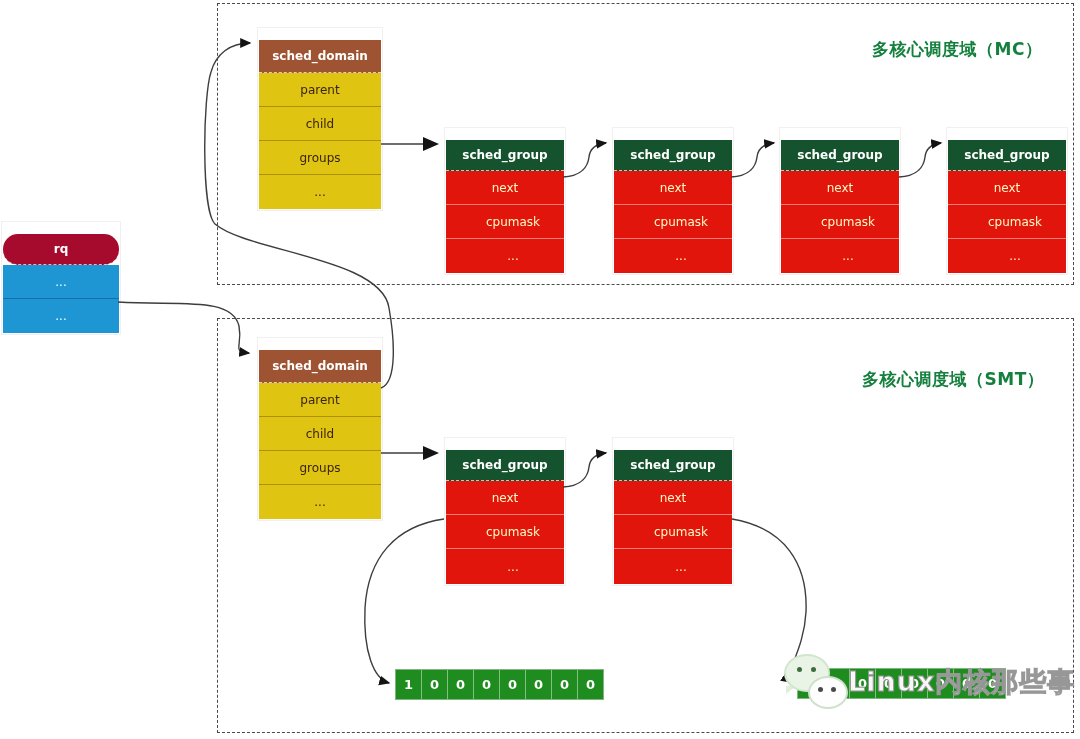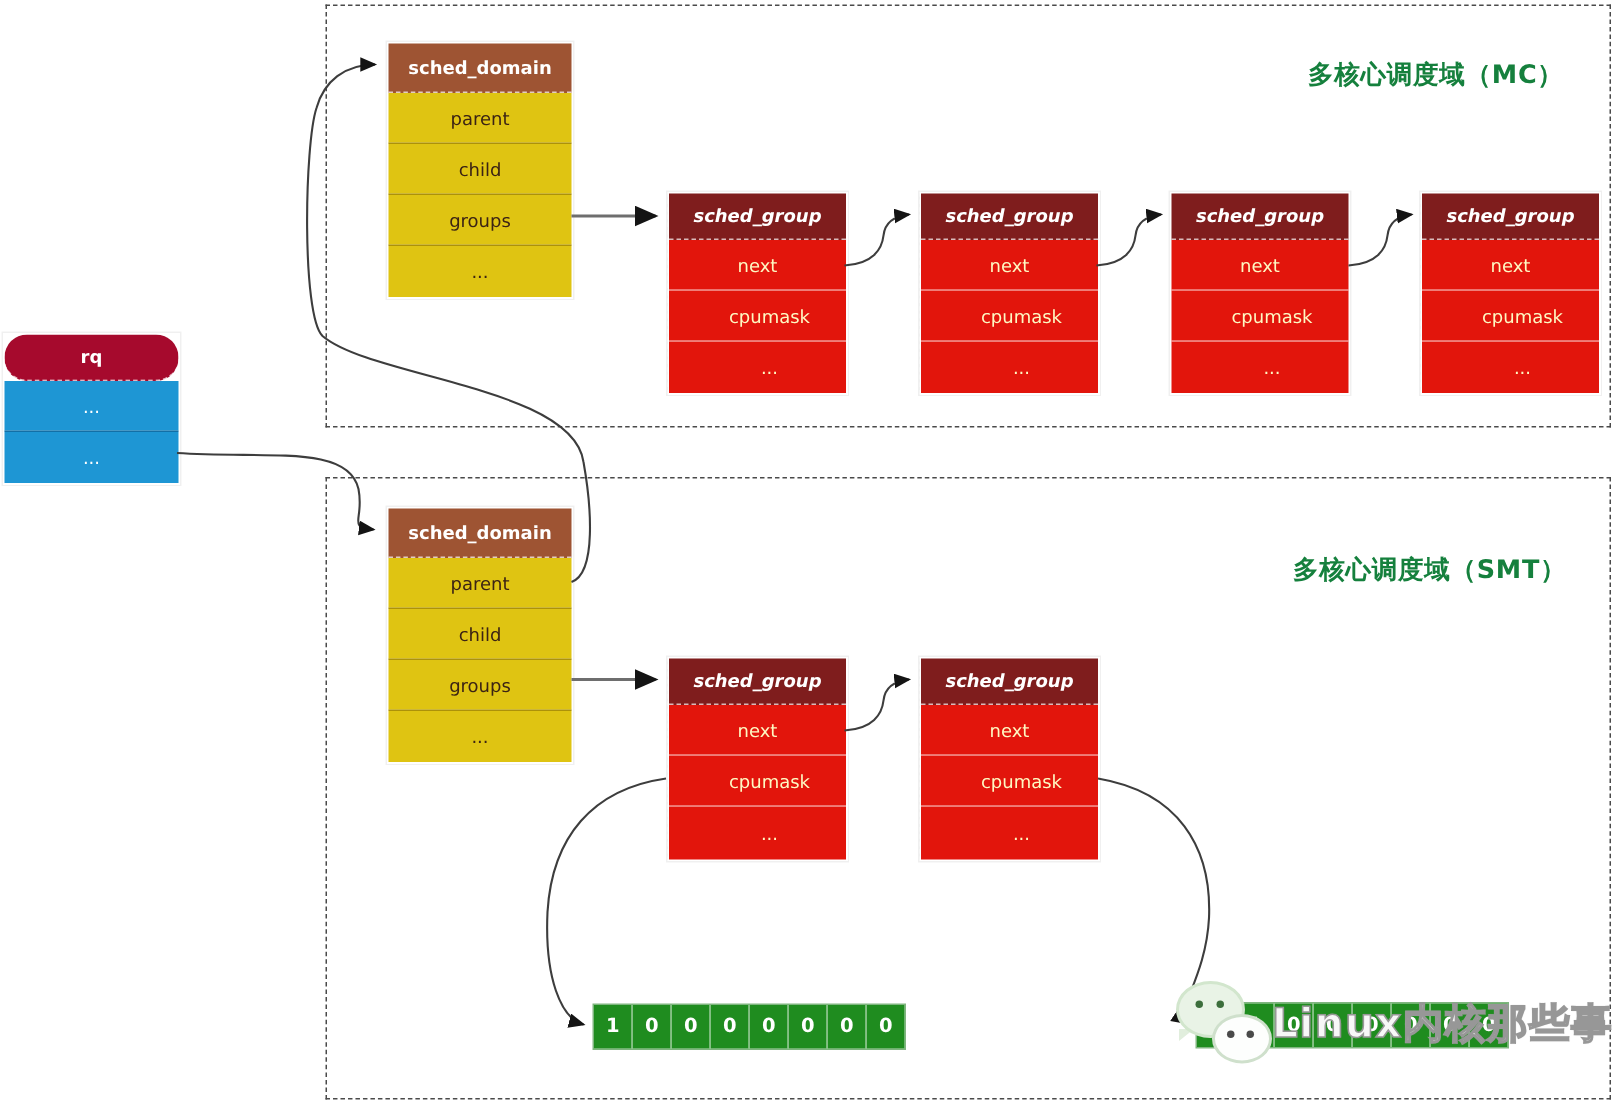--- a/index.html
+++ b/index.html
@@ -8,36 +8,36 @@
     background:#ffffff;font-family:"DejaVu Sans","Liberation Sans",sans-serif;
   }
   
   .region{position:absolute;border:1px dashed #4a4a4a;background:transparent;}
   .region-title{position:absolute;font-size:17px;font-weight:bold;color:#15803d;letter-spacing:.5px;}
 
   
   .sbox{position:absolute;display:flex;flex-direction:column;
         border:1px dashed rgba(255,255,255,.65);box-shadow:0 0 0 1px rgba(0,0,0,.06);}
   .sbox .hdr{display:flex;align-items:center;justify-content:center;
-        font-size:12px;font-weight:bold;color:#fff;border-bottom:1px dashed rgba(255,255,255,.7);}
+        font-size:12px;font-weight:bold;color:#fff;border-bottom:1px dashed rgba(255,255,255,.7);margin-top:11px;}
   .sbox .row{display:flex;align-items:center;justify-content:center;
         font-size:12px;font-weight:normal;}
 
   
   .rq-box .hdr{background:#A60A2D;height:30px;border-radius:15px;}
   .rq-box .row{background:#1E96D4;color:#ffffff;height:33px;}
   .rq-box .row + .row{border-top:1px solid rgba(0,40,80,.35);}
 
   
   .domain-box .hdr{background:#9E5433;height:32px;}
   .domain-box .row{background:#DFC412;color:#3b2314;height:33px;}
   .domain-box .row + .row{border-top:1px solid rgba(110,85,0,.45);text-align:center;}
 
   
-  .group-box .hdr{background:#7f1d1d;height:30px;font-style:italic;}
+  .group-box .hdr{background:#14532d;height:30px;}
   .group-box .row{background:#E2150C;color:#fef9c3;height:33px;}
   .group-box .row + .row{border-top:1px solid rgba(255,255,255,.45);padding-left:16px;}
 
   
   .bitmap{position:absolute;display:flex;border:1px solid #7fb57f;}
   .bitmap .bit{width:25px;height:29px;background:#1F8C1F;color:#fff;
         display:flex;align-items:center;justify-content:center;
         font-size:13px;font-weight:bold;}
   .bitmap .bit + .bit{border-left:1px solid rgba(255,255,255,.45);}
 

